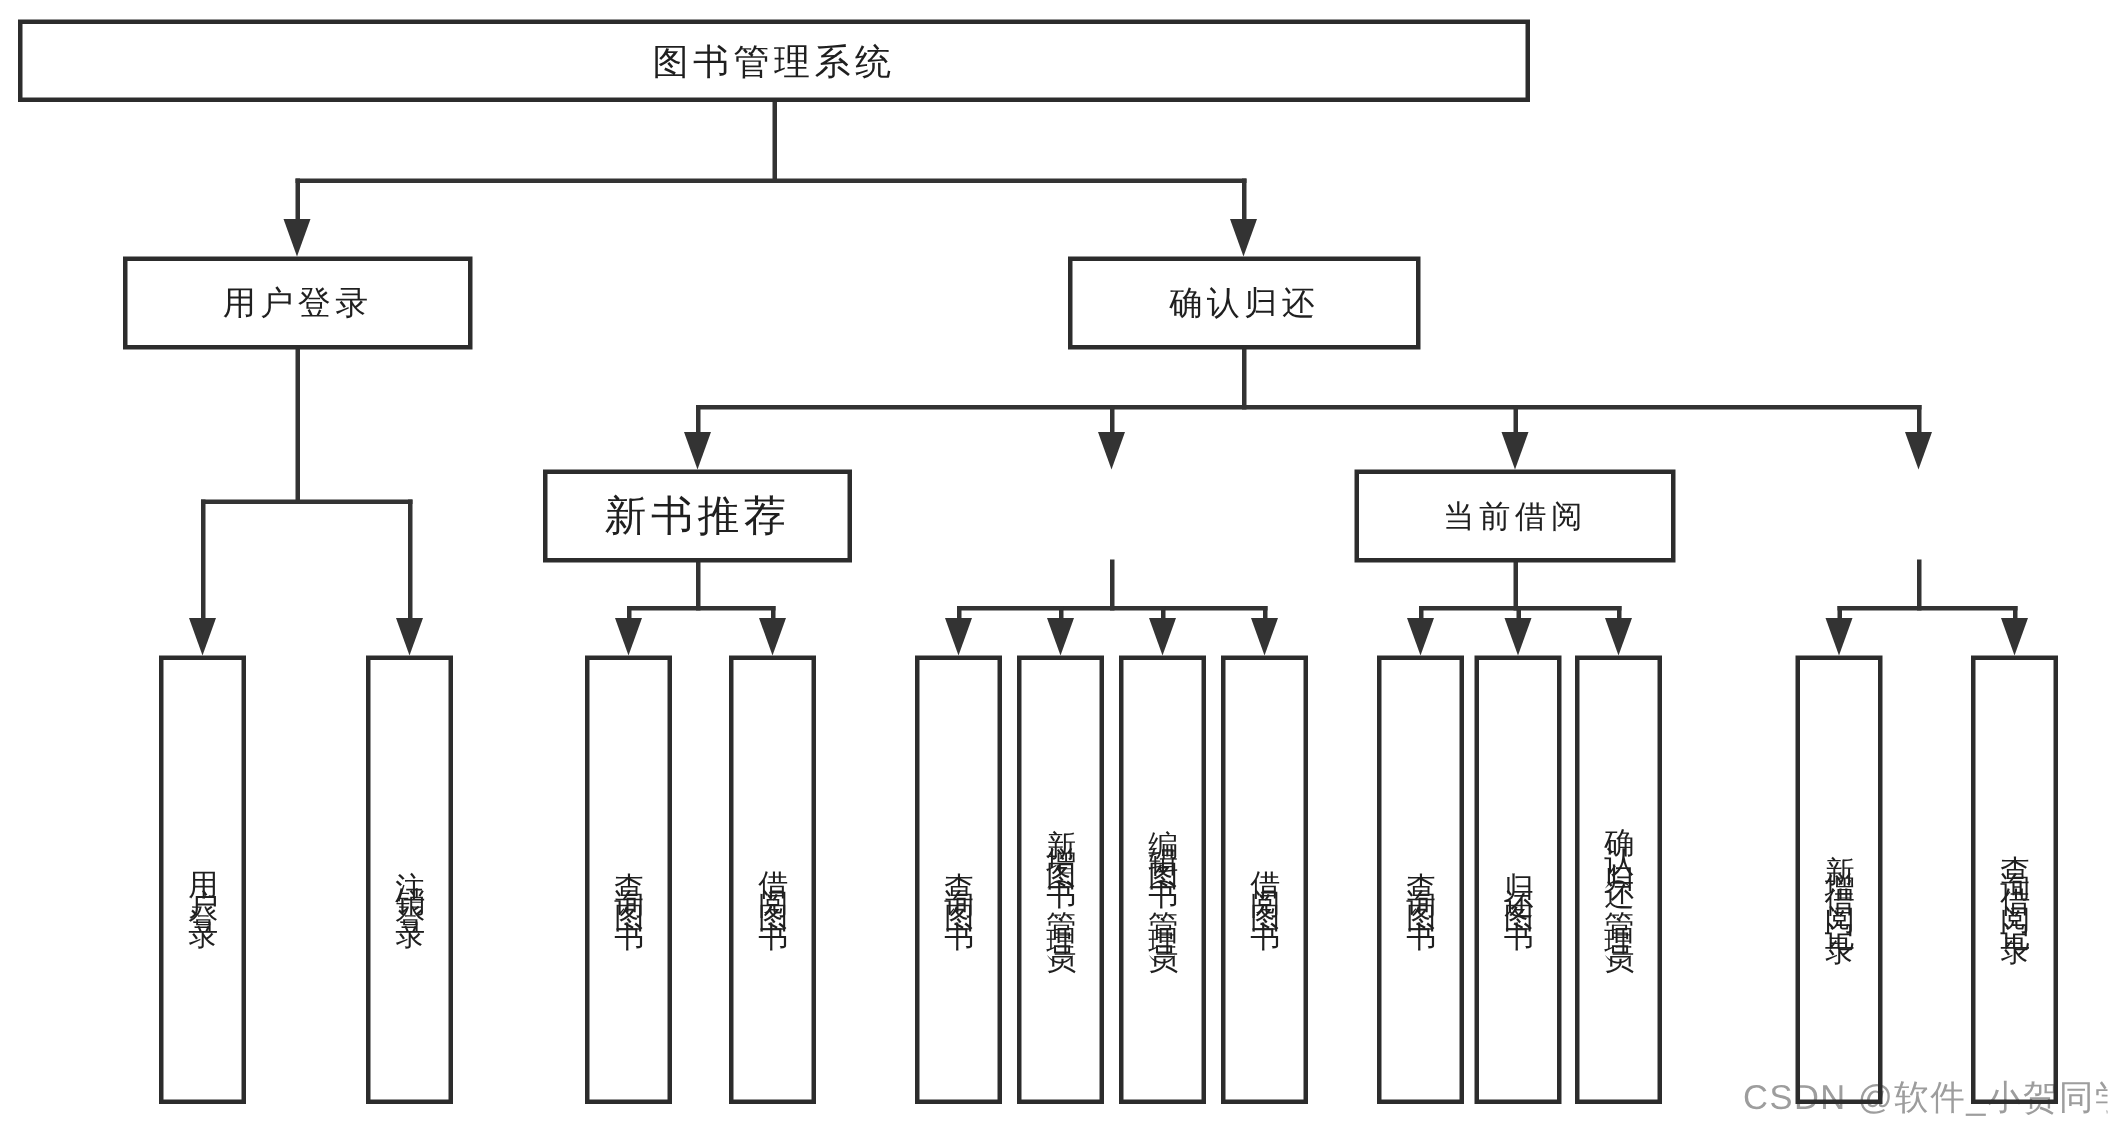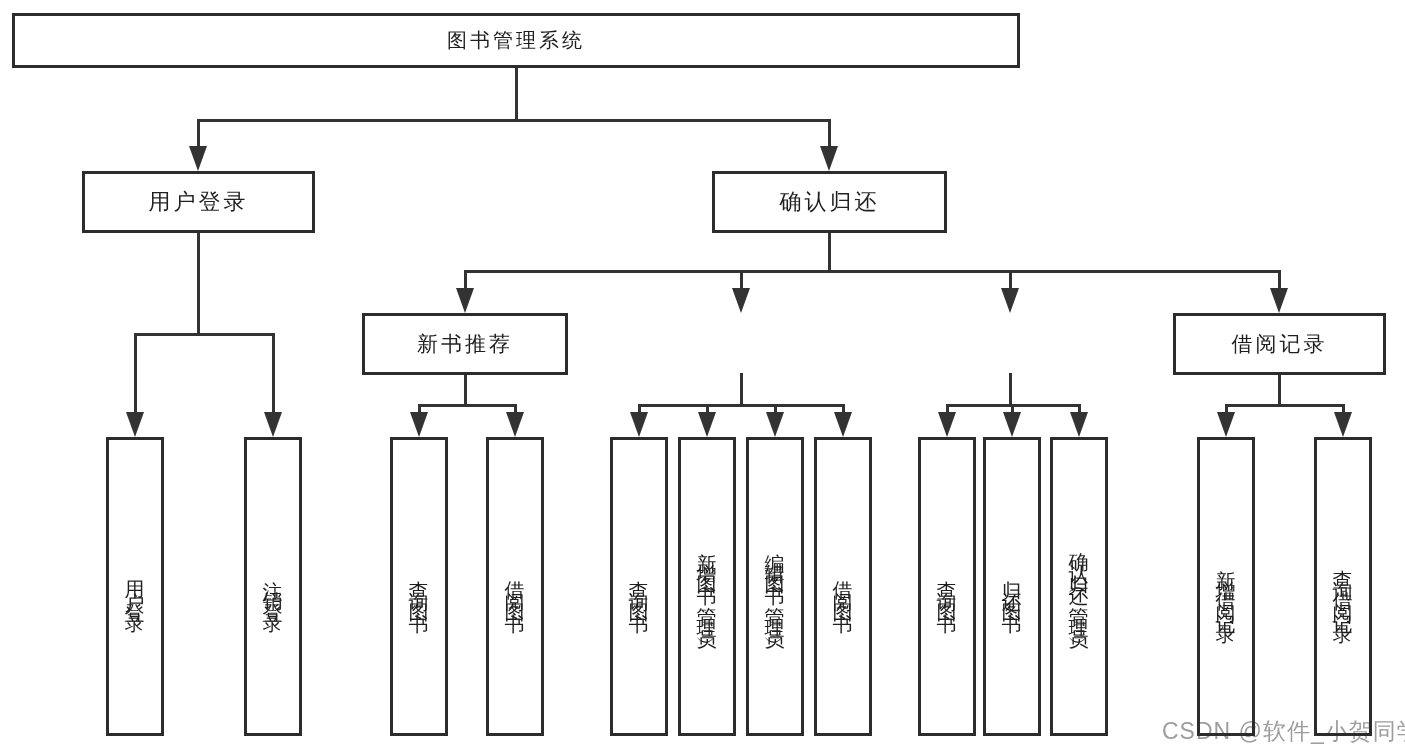--- a/index.html
+++ b/index.html
@@ -27,21 +27,21 @@
   .watermark{position:absolute;left:1162px;top:716px;z-index:0;
     font-size:23px;color:#9d9d9d;letter-spacing:1px;white-space:nowrap;}
 </style>
 </head>
 <body>
 
 <div class="stage">
 
   <div class="watermark">CSDN @软件_小贺同学</div>
 
-  <div class="hnode" style="left:12px;top:13px;width:1008px;height:55px;font-size:20px;">
+  <div class="hnode" style="left:12px;top:13px;width:1008px;height:55px;font-size:24px;">
     <span>图书管理系统</span>
   </div>
 
   <div class="ln" style="left:515px;top:66px;width:3px;height:55px;"></div>
   <div class="ln" style="left:197px;top:119px;width:634px;height:3px;"></div>
   <div class="ln" style="left:197px;top:119px;width:3px;height:31px;"></div>
   <div class="arrow" style="left:189px;top:146px;"></div>
   <div class="ln" style="left:828px;top:119px;width:3px;height:31px;"></div>
   <div class="arrow" style="left:820px;top:146px;"></div>
 
@@ -63,25 +63,25 @@
   <div class="ln" style="left:464px;top:270px;width:817px;height:3px;"></div>
   <div class="ln" style="left:464px;top:270px;width:3px;height:21px;"></div>
   <div class="arrow" style="left:456px;top:288px;"></div>
   <div class="ln" style="left:740px;top:270px;width:3px;height:21px;"></div>
   <div class="arrow" style="left:732px;top:288px;"></div>
   <div class="ln" style="left:1009px;top:270px;width:3px;height:21px;"></div>
   <div class="arrow" style="left:1001px;top:288px;"></div>
   <div class="ln" style="left:1278px;top:270px;width:3px;height:21px;"></div>
   <div class="arrow" style="left:1270px;top:288px;"></div>
 
-  <div class="hnode" style="left:362px;top:313px;width:206px;height:62px;font-size:21px;">
+  <div class="hnode" style="left:362px;top:313px;width:206px;height:62px;font-size:28px;">
     <span>新书推荐</span>
   </div>
-  <div class="hnode" style="left:1173px;top:313px;width:213px;height:62px;font-size:21px;">
-    <span>借阅记录</span>
+  <div class="hnode" style="left:903px;top:313px;width:214px;height:62px;font-size:21px;">
+    <span>当前借阅</span>
   </div>
 
   <div class="ln" style="left:464px;top:373px;width:3px;height:34px;"></div>
   <div class="ln" style="left:418px;top:404px;width:99px;height:3px;"></div>
   <div class="ln" style="left:418px;top:404px;width:3px;height:12px;"></div>
   <div class="arrow" style="left:410px;top:412px;"></div>
   <div class="ln" style="left:514px;top:404px;width:3px;height:12px;"></div>
   <div class="arrow" style="left:506px;top:412px;"></div>
 
   <div class="ln" style="left:740px;top:373px;width:3px;height:34px;"></div>

